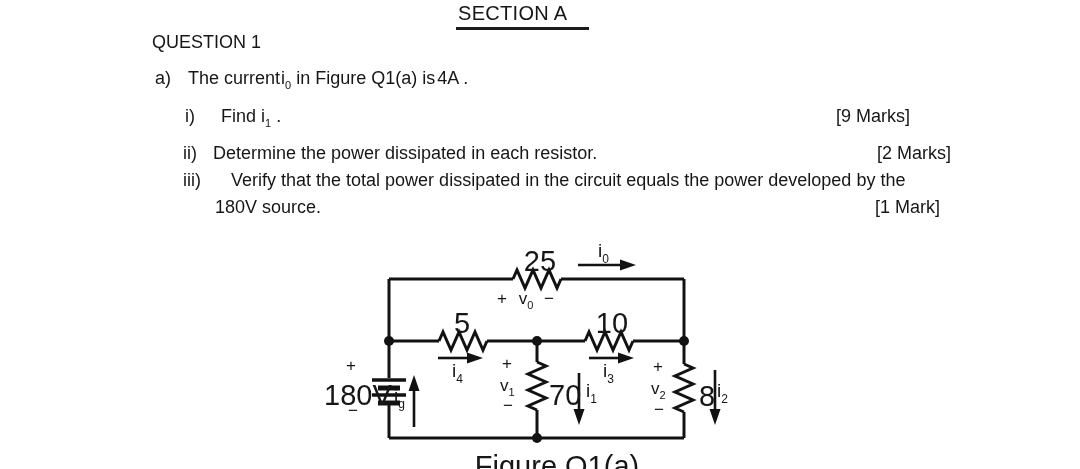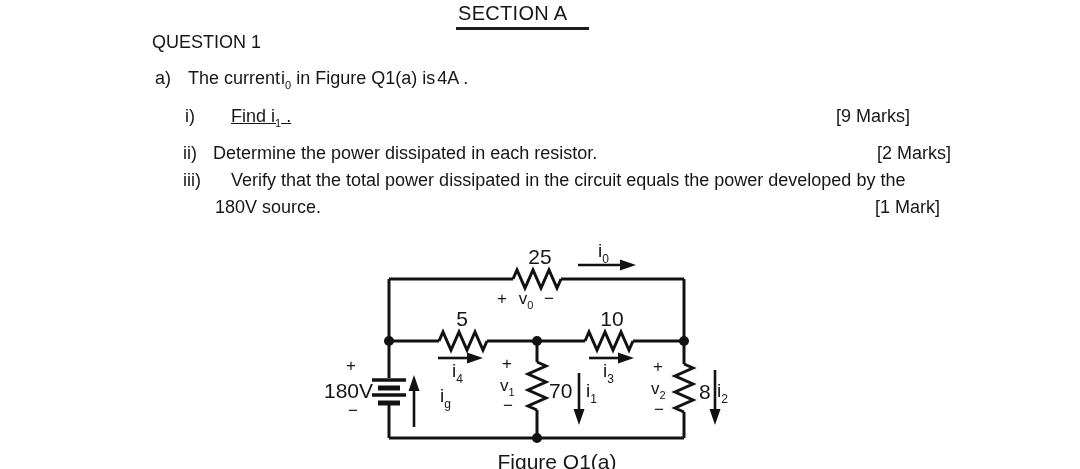--- a/index.html
+++ b/index.html
@@ -18,21 +18,21 @@
     border-bottom:3px solid #1c1c1c;
     padding:0 22px 2px 2px;
     display:inline-block;
   }
   .question-title{font-size:18px;}
   
   .bodytxt{font-size:18px;line-height:1.2;}
   .sb{font-size:11px;position:relative;top:5px;letter-spacing:0;}
   .marks{font-size:18px;}
   
-  .clabel{font-size:21px;}
+  .clabel{font-size:29px;}
   .ctr{transform:translateX(-50%);}
   .vlab{font-size:17px;}
   .vsb{font-size:11px;position:relative;top:5px;}
   .ilab{font-size:19px;font-style:normal;text-align:center;}
   .isb{font-size:12px;position:relative;top:6px;}
   .sign{font-size:17px;}
   svg{position:absolute;left:0;top:0;}
 </style>
 </head>
 <body>
@@ -44,21 +44,21 @@
   </div>
 
   <div class="abs question-title" style="left:152px;top:32px;">QUESTION 1</div>
 
   <div class="abs bodytxt" style="left:155px;top:68px;">a)</div>
   <div class="abs bodytxt" style="left:188px;top:68px;">
     <span>The current</span><span style="margin-left:1px;">i</span><span class="sb">0</span><span> in Figure Q1(a) is</span><span style="margin-left:2px;">4A</span><span> .</span>
   </div>
 
   <div class="abs bodytxt" style="left:185px;top:106px;">i)</div>
-  <div class="abs bodytxt" style="left:231px;top:106px;text-decoration:underline;">
+  <div class="abs bodytxt" style="left:221px;top:106px;">
     <span>Find i</span><span class="sb">1</span><span> .</span>
   </div>
   <div class="abs marks" style="left:836px;top:106px;">[9 Marks]</div>
 
   <div class="abs bodytxt" style="left:183px;top:143px;">ii)</div>
   <div class="abs bodytxt" style="left:213px;top:143px;">Determine the power dissipated in each resistor.</div>
   <div class="abs marks" style="left:877px;top:143px;">[2 Marks]</div>
 
   <div class="abs bodytxt" style="left:183px;top:170px;">iii)</div>
   <div class="abs bodytxt" style="left:211px;top:170px;margin-left:20px;">Verify that the total power dissipated in the circuit equals the power developed by the</div>
@@ -154,19 +154,19 @@
   <div class="abs vlab" style="left:500px;top:376px;"><span>v</span><span class="vsb">1</span></div>
   <div class="abs vlab" style="left:503px;top:396px;">−</div>
 
   <div class="abs vlab" style="left:653px;top:357px;">+</div>
   <div class="abs vlab" style="left:651px;top:379px;"><span>v</span><span class="vsb">2</span></div>
   <div class="abs vlab" style="left:654px;top:400px;">−</div>
 
   <div class="abs ilab" style="left:598px;top:240px;"><span>i</span><span class="isb">0</span></div>
   <div class="abs ilab" style="left:452px;top:360px;"><span>i</span><span class="isb">4</span></div>
   <div class="abs ilab" style="left:603px;top:360px;"><span>i</span><span class="isb">3</span></div>
-  <div class="abs ilab" style="left:440px;top:385px;"><span>i</span><span class="isb">g</span></div>
+  <div class="abs ilab" style="left:394px;top:385px;"><span>i</span><span class="isb">g</span></div>
   <div class="abs ilab" style="left:586px;top:380px;"><span>i</span><span class="isb">1</span></div>
   <div class="abs ilab" style="left:717px;top:380px;"><span>i</span><span class="isb">2</span></div>
 
   <div class="abs clabel ctr" style="left:557px;top:450px;">Figure Q1(a)</div>
 
 </div>
 
 </body></html>

